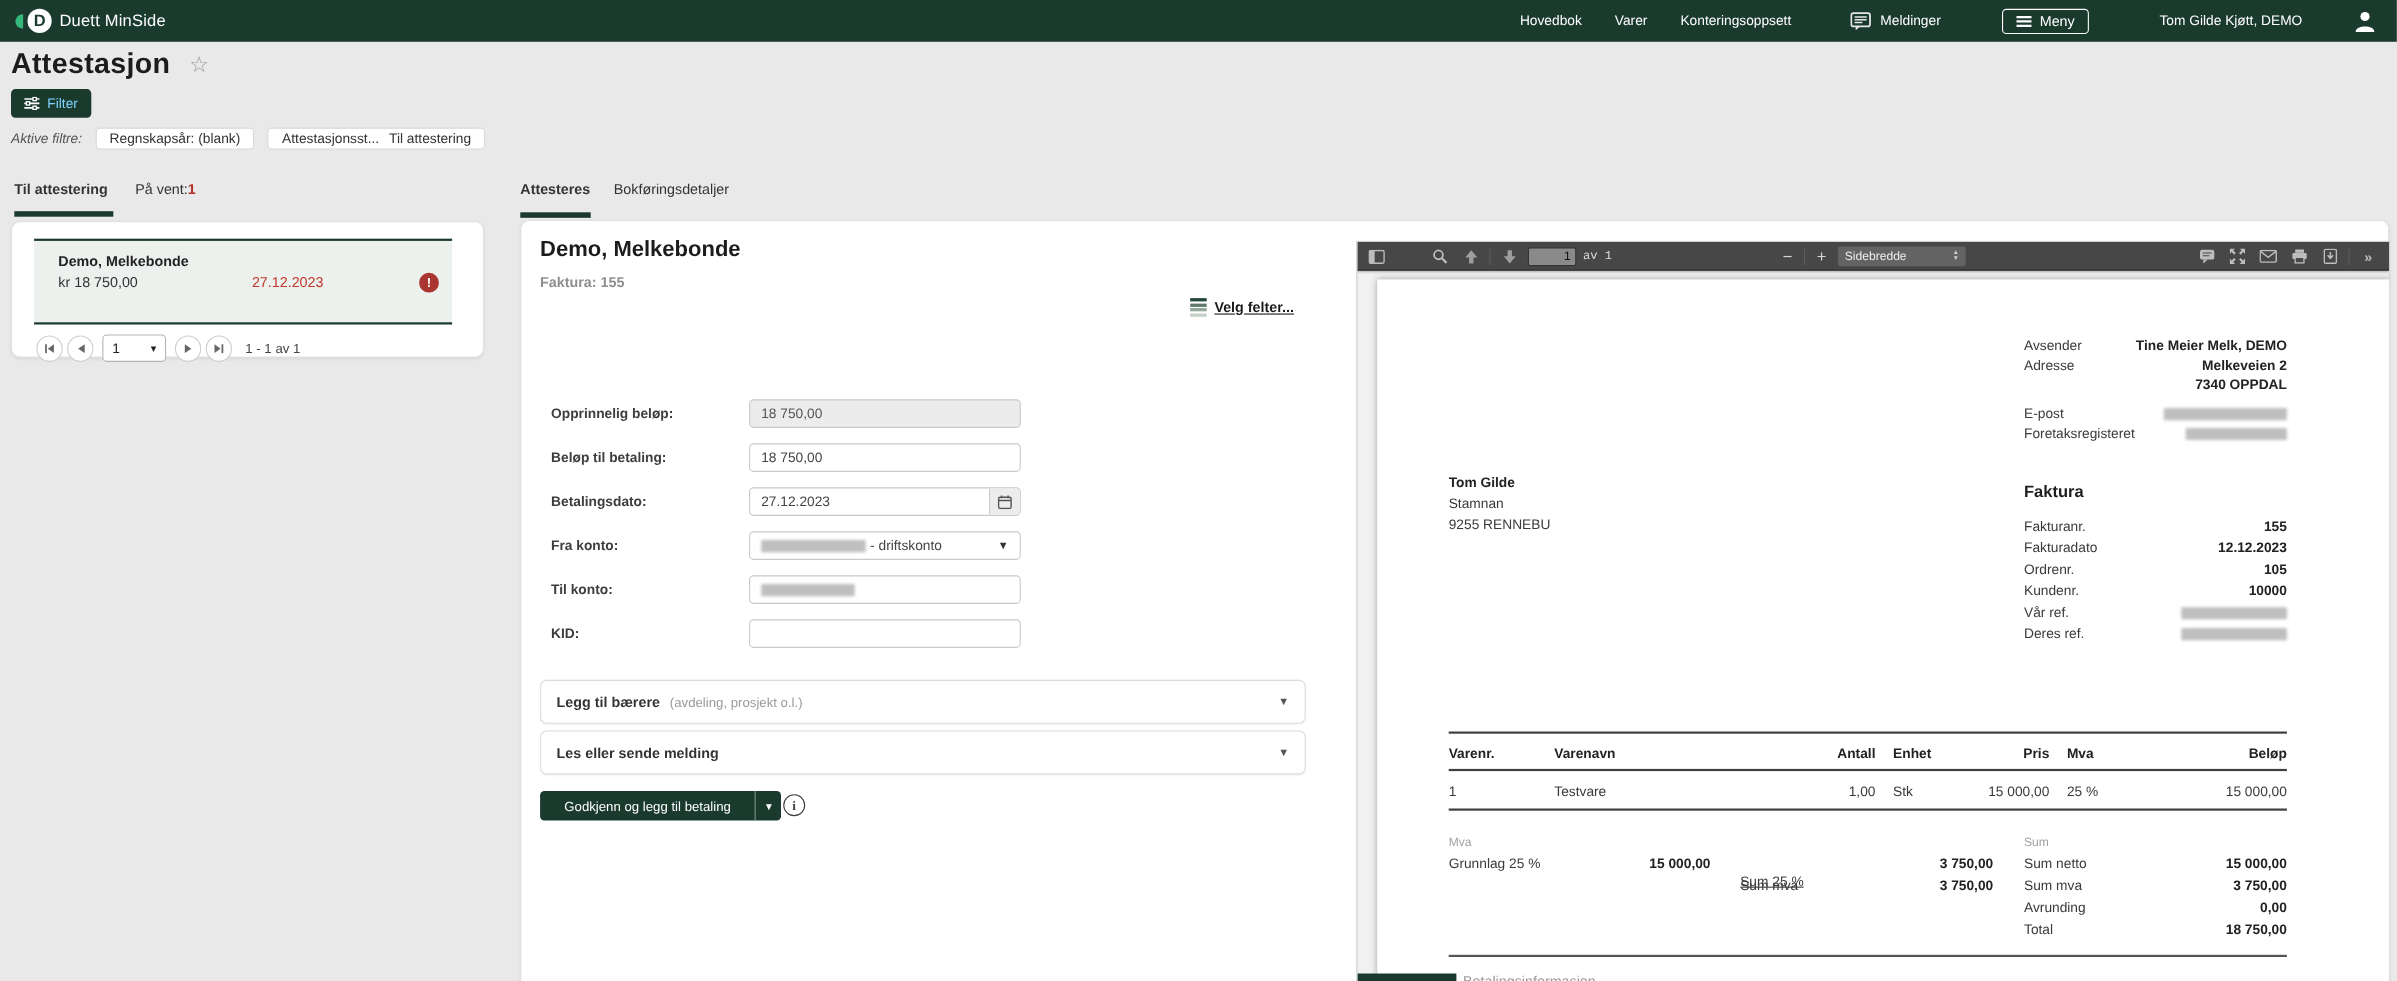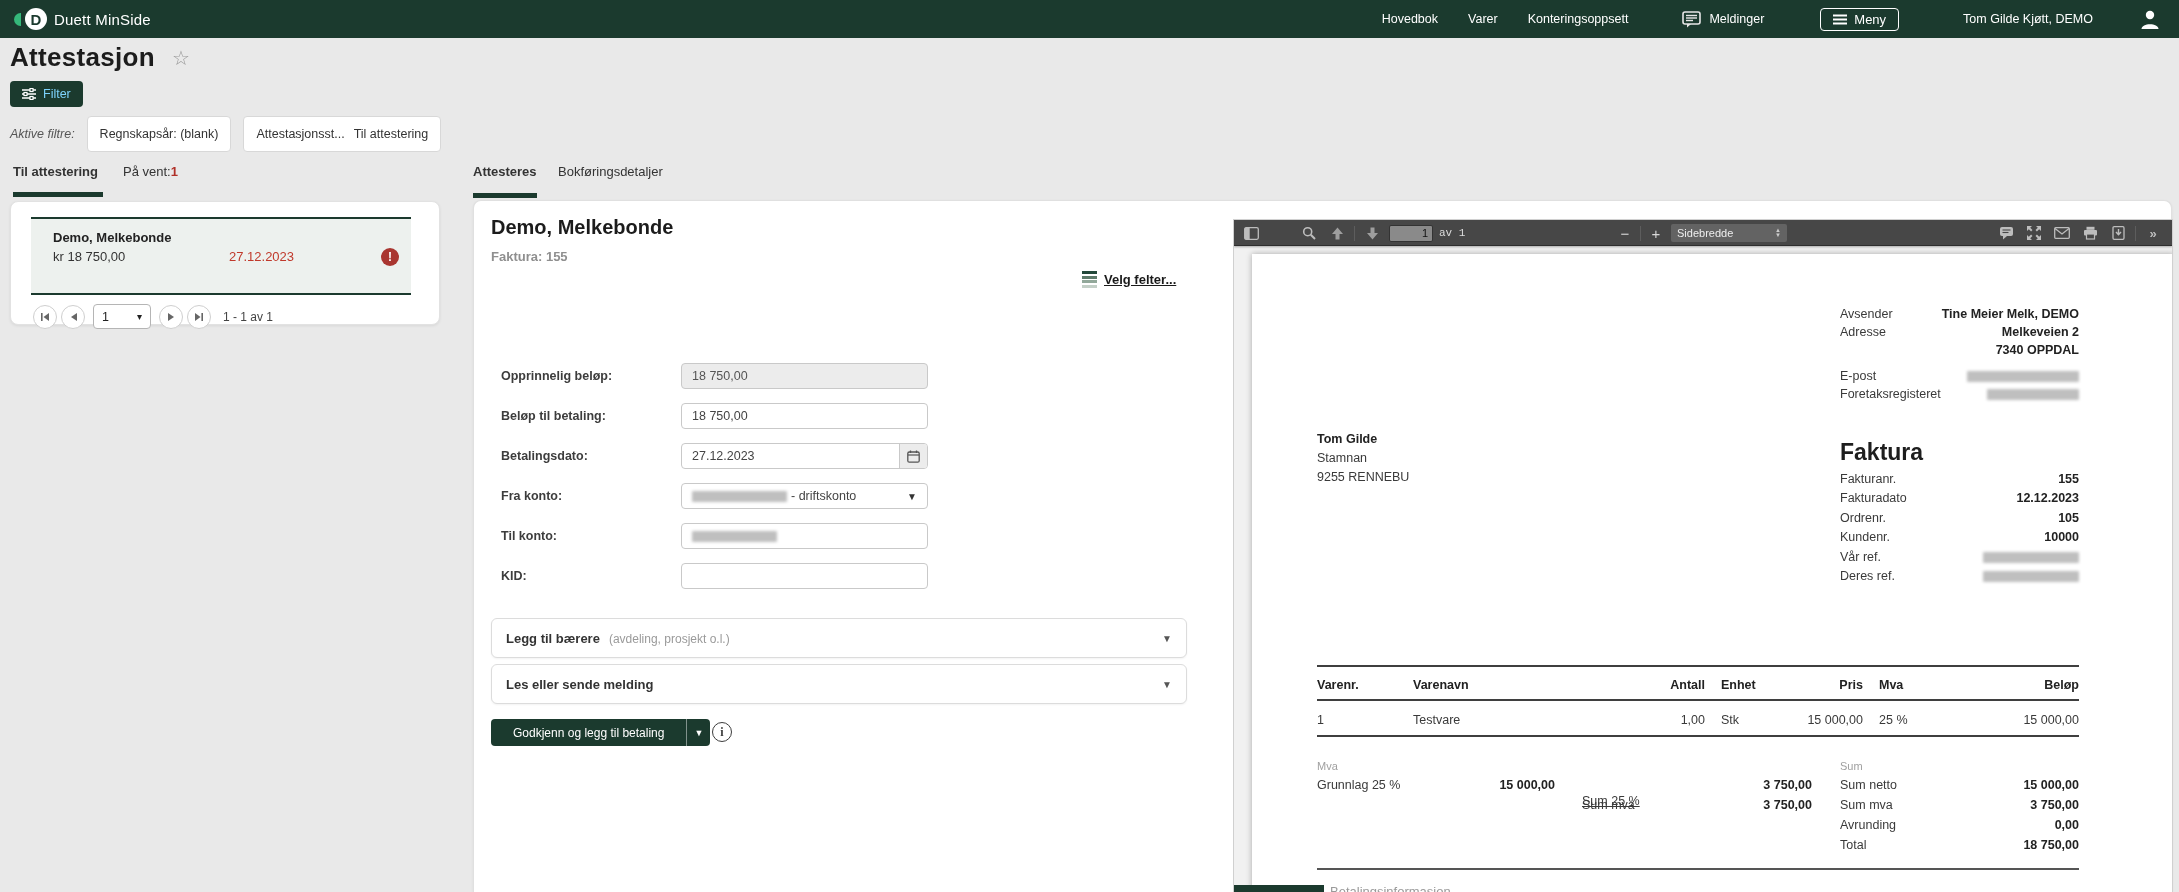--- a/index.html
+++ b/index.html
@@ -32,21 +32,21 @@
   .avatar { margin-left:16px; display:flex; }
 
   
   .page-title { position:absolute; left:10px; top:42px; font-size:26px; font-weight:bold; color:#1c1c1c; letter-spacing:.3px; }
   .fav-star { position:absolute; left:172px; top:46px; font-size:20px; color:#9a9a9a; }
   .filter-btn { position:absolute; left:10px; top:81px; height:26px; background:#1b3a2e; color:#7dd3fc;
     border:none; border-radius:4px; font-size:12.5px; display:flex; align-items:center; gap:7px;
     padding:0 12px; cursor:pointer; font-family:inherit; }
   .filters-row { position:absolute; left:10px; top:116px; display:flex; align-items:center; gap:12px; }
   .filters-label { font-style:italic; font-size:12.5px; color:#555; }
-  .chip { background:#fff; border:1px solid #d8d8d8; border-radius:4px; height:36px;
+  .chip { background:#fff; border:1px solid #d8d8d8; border-radius:4px; height:20px;
     display:flex; align-items:center; padding:0 12px; font-size:12.5px; color:#333; gap:9px; }
 
   
   .tab { font-size:13px; color:#333; cursor:pointer; }
   .tab.active { font-weight:bold; }
   .tab-underline { position:absolute; height:4.5px; background:#1b3a2e; }
   .pv-count { color:#b03028; font-weight:bold; }
 
   
   .left-card { position:absolute; left:10px; top:201px; width:430px; height:124px;
@@ -128,21 +128,21 @@
     font-size:11px; display:flex; align-items:center; justify-content:space-between;
     padding:0 6px; cursor:pointer; }
   .spin { display:flex; flex-direction:column; font-size:6px; line-height:5px; color:#ccc; }
   .pdf-body { position:relative; height:648px; padding:8px 0 0 18px; }
   .pdf-page { position:relative; width:922px; height:700px; background:#fff;
     box-shadow:0 0 6px rgba(0,0,0,.3); font-size:12.5px; color:#3a3a3a; }
   .pp { position:absolute; white-space:nowrap; }
   .pp.b { font-weight:bold; color:#222; }
   .pp.gray { color:#a0a0a0; font-size:11px; }
   .pp.r { text-align:right; }
-  .inv-h1 { font-size:23px; font-weight:bold; color:#1e1e1e; }
+  .inv-h1 { font-size:15px; font-weight:bold; color:#1e1e1e; }
   .hline { position:absolute; background:#3f3f3f; height:2px; }
   .footer-logo { position:absolute; left:0; top:639px; width:90px; height:12px; background:#1b3a2e; }
   .footer-txt { position:absolute; left:96px; top:638px; font-size:13px; color:#9a9a9a; }
 
   svg { display:block; }
 </style>
 </head>
 <body>
 
 <header class="topbar">

